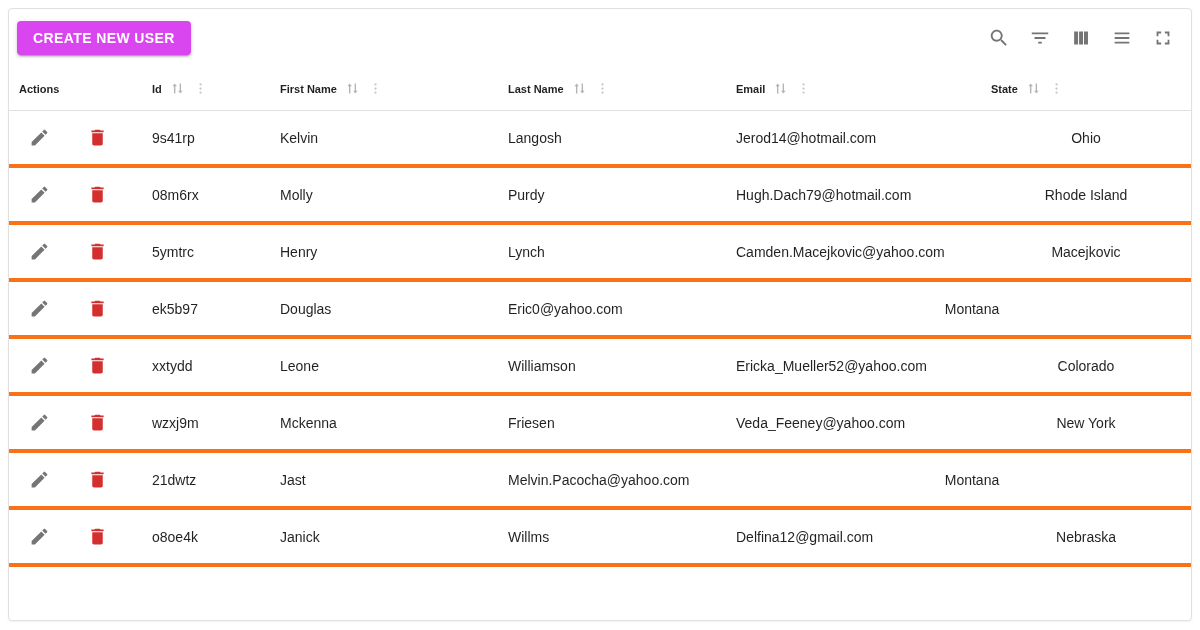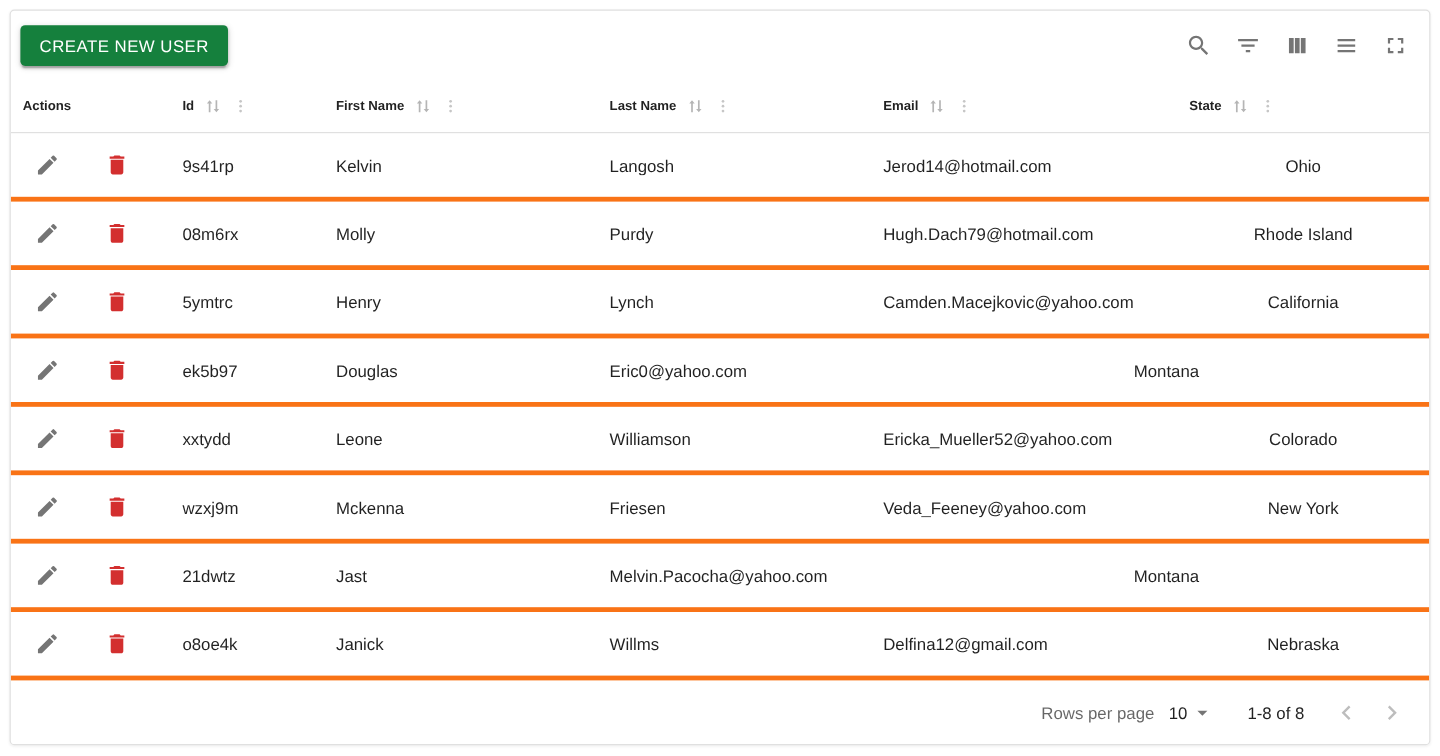--- a/index.html
+++ b/index.html
@@ -12,24 +12,24 @@
   }
   .card {
     position:absolute; left:8px; top:8px; width:1184px; height:613px;
     background:#fff; border:1px solid #e0e0e0; border-radius:4px;
     box-shadow:0 1px 2px rgba(0,0,0,0.05);
     display:flex; flex-direction:column; overflow:hidden;
   }
   
   .toolbar { flex:0 0 58px; display:flex; align-items:center; padding:0 16px 0 8px; }
   .create-btn {
-    background:#15803d; color:#fff; border:none; border-radius:4px;
+    background:#d946ef; color:#fff; border:none; border-radius:4px;
     height:34px; padding:0 16px; cursor:pointer;
     font-family:"Liberation Sans", sans-serif;
-    font-size:14px; font-weight:400; letter-spacing:0.4px; text-transform:uppercase;
+    font-size:14px; font-weight:700; letter-spacing:0.4px; text-transform:uppercase;
     box-shadow:0 3px 1px -2px rgba(0,0,0,.2), 0 2px 2px 0 rgba(0,0,0,.14), 0 1px 5px 0 rgba(0,0,0,.12);
   }
   .toolbar-icons { margin-left:auto; display:flex; align-items:center; gap:17px; }
   .icon-btn {
     width:24px; height:24px; padding:0; border:none; background:none;
     display:flex; align-items:center; justify-content:center; cursor:pointer;
   }
   .icon-btn svg { width:22px; height:22px; fill:#757575; }
   
   .grid-header {
@@ -248,21 +248,21 @@
       <button class="action-btn delete-btn">
           <svg viewBox="0 0 24 24">
             <path d="M6 19c0 1.1.9 2 2 2h8c1.1 0 2-.9 2-2V7H6v12zM19 4h-3.5l-1-1h-5l-1 1H5v2h14V4z"></path>
           </svg>
         </button>
     </div>
     <div class="cell col-id">5ymtrc</div>
     <div class="cell col-first">Henry</div>
     <div class="cell col-last">Lynch</div>
     <div class="cell col-email">Camden.Macejkovic@yahoo.com</div>
-    <div class="cell col-state">California</div>
+    <div class="cell col-state">Macejkovic</div>
   </div>
 
   <div class="row">
     <div class="actions-cell">
       <button class="action-btn edit-btn">
           <svg viewBox="0 0 24 24">
             <path d="M3 17.25V21h3.75L17.81 9.94l-3.75-3.75L3 17.25zM20.71 7.04c.39-.39.39-1.02 0-1.41l-2.34-2.34a.9959.9959 0 0 0-1.41 0l-1.83 1.83 3.75 3.75 1.83-1.83z"></path>
           </svg>
         </button>
       <button class="action-btn delete-btn">
@@ -349,36 +349,14 @@
           </svg>
         </button>
     </div>
     <div class="cell col-id">o8oe4k</div>
     <div class="cell col-first">Janick</div>
     <div class="cell col-last">Willms</div>
     <div class="cell col-email">Delfina12@gmail.com</div>
     <div class="cell col-state">Nebraska</div>
   </div>
 
-  <div class="footer">
-    <span>Rows per page</span>
-    <span class="rpp-select">
-      <span>10</span>
-      <svg viewBox="0 0 24 24">
-          <path d="M7 10l5 5 5-5z"></path>
-        </svg>
-    </span>
-    <span class="range">1-8 of 8</span>
-    <span class="pager">
-      <button class="pager-btn">
-        <svg viewBox="0 0 24 24">
-            <path d="M15.41 7.41 14 6l-6 6 6 6 1.41-1.41L10.83 12z"></path>
-          </svg>
-      </button>
-      <button class="pager-btn">
-        <svg viewBox="0 0 24 24">
-            <path d="M10 6 8.59 7.41 13.17 12l-4.58 4.59L10 18l6-6z"></path>
-          </svg>
-      </button>
-    </span>
-  </div>
 
 </div>
 
 </body></html>

